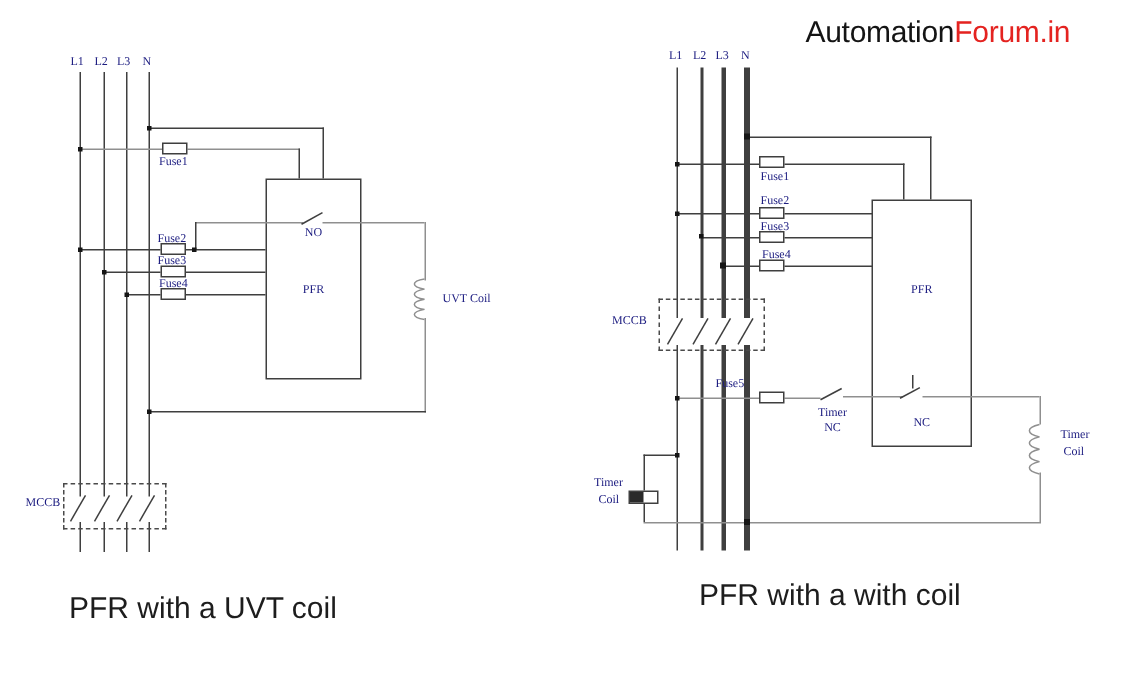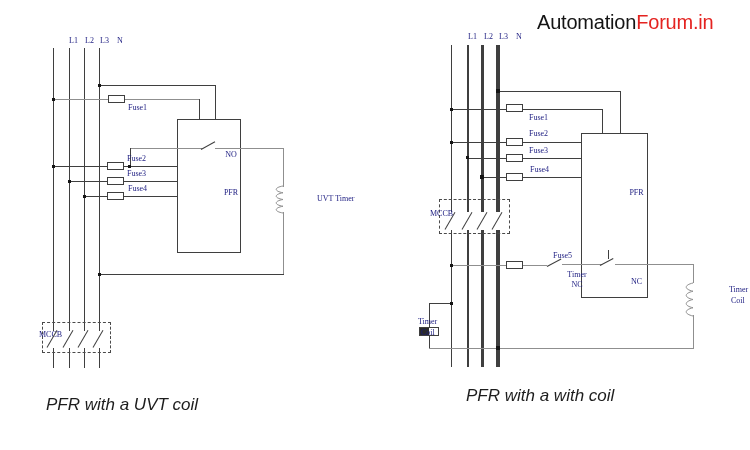--- a/index.html
+++ b/index.html
@@ -7,24 +7,24 @@
          font-family:"Liberation Sans",sans-serif;}
   .v,.h{position:absolute;background:#3f3f3f;}
   .v{width:1px;}
   .h{height:1px;}
   .gray{background:#8f8f8f;}
   .dot{position:absolute;width:3px;height:3px;background:#151515;}
   .boxx{position:absolute;border:1px solid #3f3f3f;background:#fff;box-sizing:border-box;}
   .fuse{position:absolute;border:1px solid #3f3f3f;background:#fff;box-sizing:border-box;}
   .dash{position:absolute;border:1px dashed #4a4a4a;box-sizing:border-box;}
   .lbl{position:absolute;font-family:"Liberation Serif",serif;font-size:8px;line-height:1;
-       color:#1c1c80;white-space:nowrap;margin-left:22px;}
+       color:#1c1c80;white-space:nowrap;}
   .lblc{text-align:center;}
   .blade{position:absolute;height:1px;background:#3f3f3f;transform-origin:left center;}
-  .caption{position:absolute;font-size:17px;color:#1d1d1d;white-space:nowrap;font-style:italic;}
+  .caption{position:absolute;font-size:20px;color:#1d1d1d;white-space:nowrap;}
   .logo{position:absolute;left:537px;top:11px;font-size:20px;letter-spacing:-0.2px;white-space:nowrap;}
   .logo .p1{color:#141414;}
   .logo .p2{color:#e42320;}
   svg{position:absolute;overflow:visible;}
 </style>
 </head>
 <body>
 
 <div id="stage">
 
@@ -78,21 +78,21 @@
     <div class="lbl" style="left:106px;top:185px;">Fuse4</div>
     <div class="dot" style="left:52px;top:165px;"></div>
     <div class="dot" style="left:128px;top:165px;"></div>
     <div class="dot" style="left:68px;top:180px;"></div>
     <div class="dot" style="left:83px;top:195px;"></div>
 
     <div class="v gray" style="left:283px;top:148px;height:39px;"></div>
     <svg style="left:273px;top:186px;" width="12" height="27" viewBox="0 0 12 27">
       <path d="M10 0 C1 1.5 1 5.2 10 6.75 C1 8.4 1 12 10 13.5 C1 15.1 1 18.8 10 20.25 C1 21.9 1 25.5 10 27" fill="none" stroke="#8f8f8f" stroke-width="1"></path>
     </svg>
-    <div class="lbl" style="left:295px;top:195px;">UVT Timer</div>
+    <div class="lbl" style="left:295px;top:195px;">UVT Coil</div>
     <div class="v gray" style="left:283px;top:212px;height:63px;"></div>
     <div class="h" style="left:99px;top:274px;width:185px;"></div>
     <div class="dot" style="left:98px;top:273px;"></div>
 
     <div class="dash" style="left:42px;top:322px;width:69px;height:31px;"></div>
     <div class="lbl" style="left:17px;top:331px;">MCCB</div>
     <div class="blade" style="left:47px;top:347px;width:20px;transform:rotate(-60deg);"></div>
     <div class="blade" style="left:63px;top:347px;width:20px;transform:rotate(-60deg);"></div>
     <div class="blade" style="left:78px;top:347px;width:20px;transform:rotate(-60deg);"></div>
     <div class="blade" style="left:93px;top:347px;width:20px;transform:rotate(-60deg);"></div>
@@ -146,21 +146,21 @@
     <div class="dash" style="left:439px;top:199px;width:71px;height:35px;"></div>
     <div class="lbl" style="left:408px;top:210px;">MCCB</div>
     <div class="blade" style="left:445px;top:229px;width:20px;transform:rotate(-60deg);"></div>
     <div class="blade" style="left:462px;top:229px;width:20px;transform:rotate(-60deg);"></div>
     <div class="blade" style="left:477px;top:229px;width:20px;transform:rotate(-60deg);"></div>
     <div class="blade" style="left:492px;top:229px;width:20px;transform:rotate(-60deg);"></div>
 
     <div class="h gray" style="left:452px;top:265px;width:95px;"></div>
     <div class="dot" style="left:450px;top:264px;"></div>
     <div class="fuse" style="left:506px;top:261px;width:17px;height:8px;"></div>
-    <div class="lbl" style="left:531px;top:252px;">Fuse5</div>
+    <div class="lbl" style="left:477px;top:252px;">Fuse5</div>
     <div class="blade" style="left:547px;top:266px;width:16px;transform:rotate(-28deg);"></div>
     <div class="lbl lblc" style="left:537px;top:271px;width:36px;">Timer</div>
     <div class="lbl lblc" style="left:537px;top:281px;width:36px;">NC</div>
     <div class="h gray" style="left:562px;top:264px;width:40px;"></div>
     <div class="v" style="left:608px;top:250px;height:9px;"></div>
     <div class="blade" style="left:600px;top:265px;width:15px;transform:rotate(-28deg);"></div>
     <div class="h gray" style="left:615px;top:264px;width:78px;"></div>
 
     <div class="v gray" style="left:693px;top:264px;height:19px;"></div>
     <svg style="left:683px;top:283px;" width="12" height="33" viewBox="0 0 12 33">

